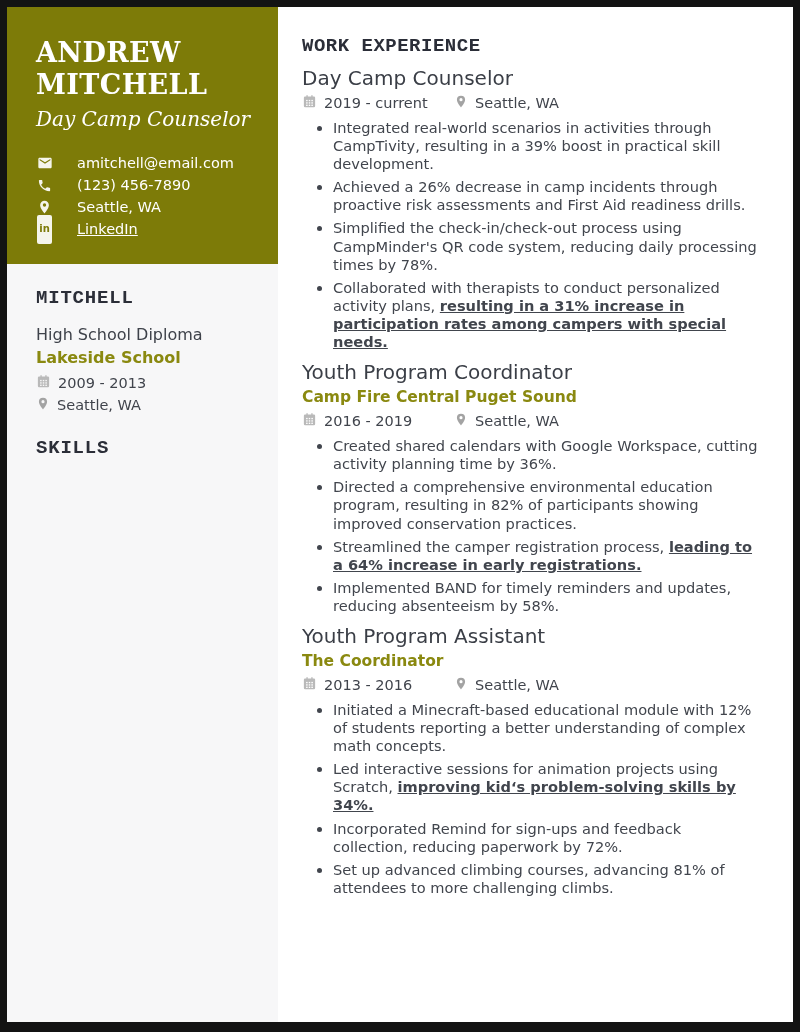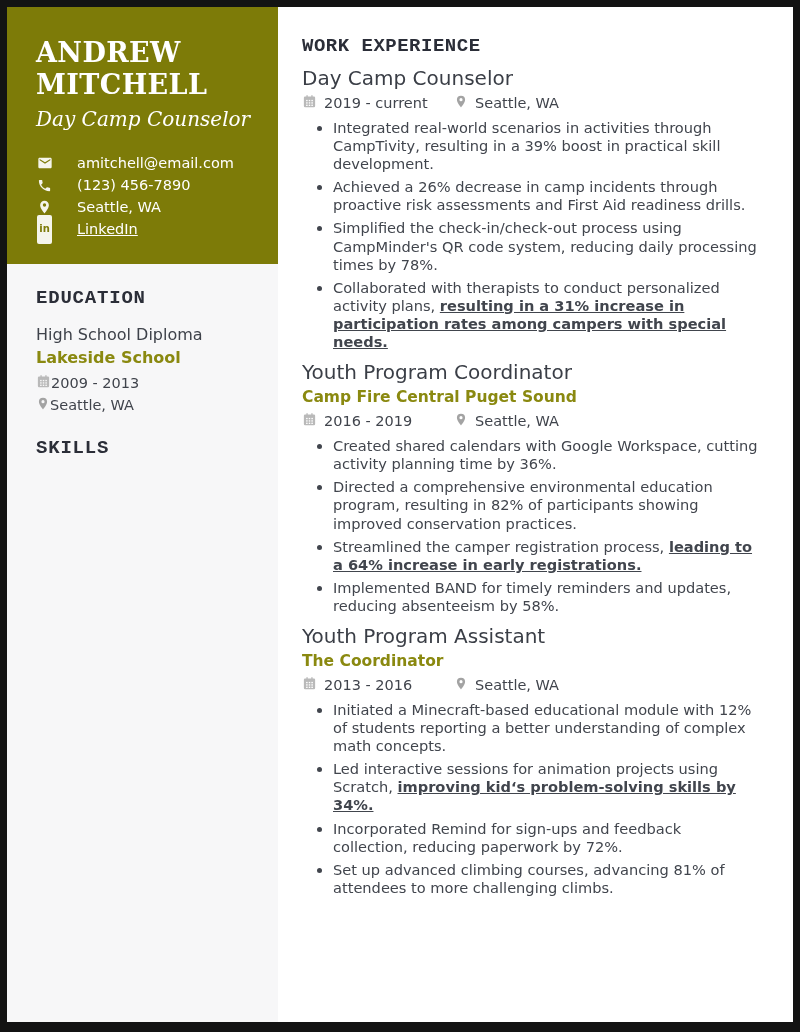--- a/index.html
+++ b/index.html
@@ -37,21 +37,21 @@
   .c-link{text-decoration:underline;color:#fff;}
   .side-body{padding:0 24px 20px 29px;}
   .side-body h2, .main h2{
     font-family:Liberation Mono, monospace;
     color:#2b2e38;font-size:19px;font-weight:700;letter-spacing:.8px;
     margin:0 0 10px;
   }
   .side-body h2{margin-top:23px;}
   .edu-degree{font-size:16px;color:#3e424a;margin:16px 0 4px;}
   .edu-school{font-size:16px;font-weight:700;color:#8a8910;margin:0 0 7px;}
-  .meta-row{display:flex;align-items:center;gap:0;font-size:14.5px;color:#40444c;margin:4px 0;}
+  .meta-row{display:flex;align-items:center;gap:7px;font-size:14.5px;color:#40444c;margin:4px 0;}
   .icn-cal{color:#b9b9b9;}
   .icn-pin{color:#a3a3a3;}
   .skills-text{font-size:15px;line-height:1.36;margin:0;color:#3e424a;}
   
   .main{flex:1;background:#fff;padding:28px 33px 0 24px;box-sizing:border-box;}
   .main h2{letter-spacing:.5px;margin-bottom:9px;}
   .job{margin-top:9px;}
   .job:first-of-type{margin-top:6px;}
   .job-title{font-size:20px;color:#3a3e46;margin:0 0 4px;}
   .job-company{font-size:15.5px;font-weight:700;color:#8a8910;margin:0 0 6px;}
@@ -100,21 +100,21 @@
         <div class="c-row">
           <span class="icn">
             <span class="li-badge">in</span>
           </span>
           <a href="#" class="c-link">LinkedIn</a>
         </div>
       </div>
     </div>
 
     <div class="side-body">
-      <h2>EDUCATION</h2>
+      <h2>MITCHELL</h2>
       <p class="edu-degree">High School Diploma</p>
       <p class="edu-school">Lakeside School</p>
       <div class="meta-row">
         <span class="icn icn-cal">
           <svg width="15" height="15" viewBox="0 0 24 24" fill="currentColor">
               <path d="M7 2h2.2v3.5H7zM14.8 2H17v3.5h-2.2z"></path>
               <rect x="3" y="4" width="18" height="17" rx="2"></rect>
               <g fill="#f7f7f8">
                 <rect x="6.6" y="9.4" width="2.4" height="2.2"></rect>
                 <rect x="10.8" y="9.4" width="2.4" height="2.2"></rect>

